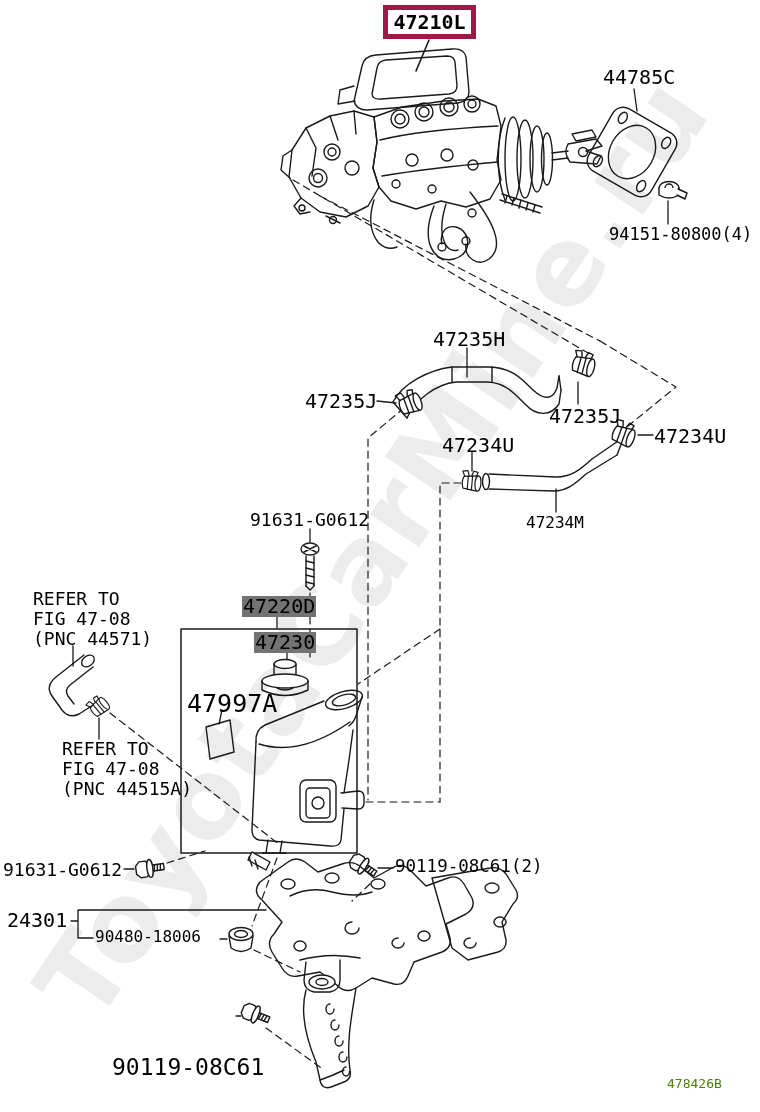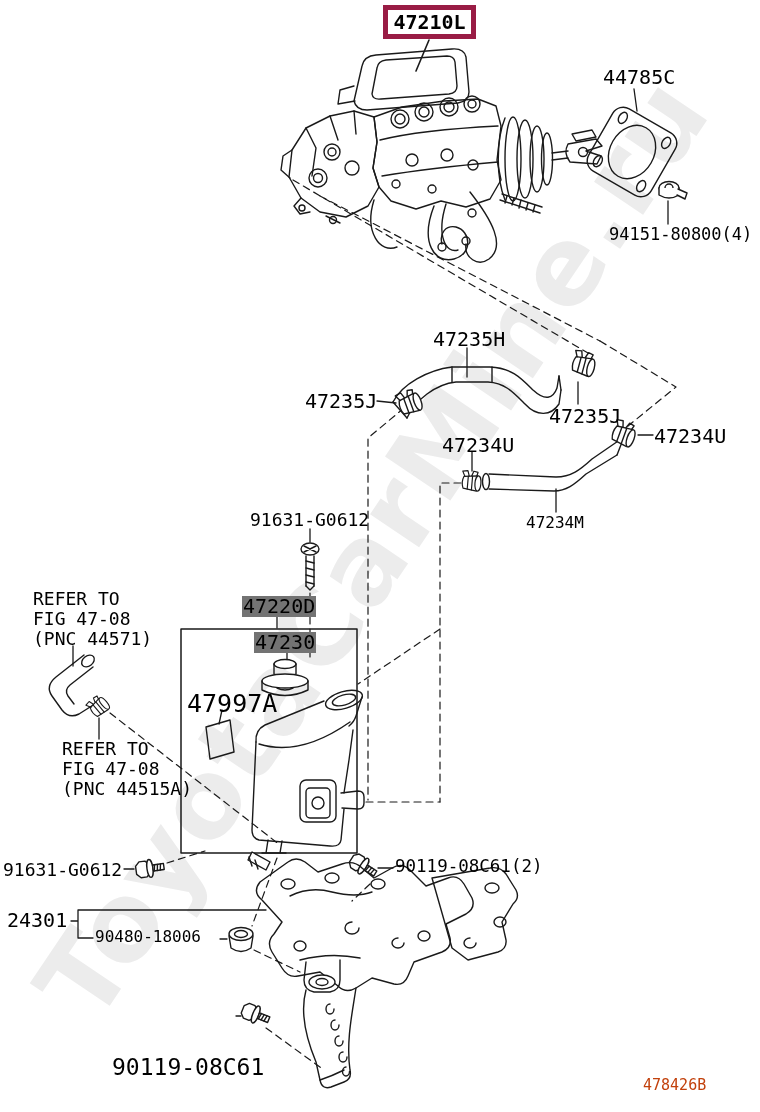--- a/index.html
+++ b/index.html
@@ -9,21 +9,21 @@
        text-align:center;font-family:"DejaVu Sans",sans-serif;font-weight:bold;
        font-size:108px;letter-spacing:2px;white-space:nowrap;
        transform:rotate(-56deg);color:#ececec;user-select:none;}
   svg#art{position:absolute;left:0;top:0;z-index:1;}
   .lbl{position:absolute;z-index:2;font-weight:normal;color:#000;line-height:1.04;white-space:nowrap;}
   .lbl.bg{background:#737373;padding:0 1px;}
   .note{position:absolute;z-index:2;font-weight:normal;color:#000;font-size:18px;line-height:1.12;white-space:nowrap;}
   #hl-box{position:absolute;z-index:3;left:383px;top:5px;width:83px;height:24px;
        border:5px solid #991c45;background:#fff;display:flex;align-items:center;justify-content:center;
        font-weight:bold;font-size:20px;}
-  #code{position:absolute;z-index:2;left:643px;top:1076px;font-size:15px;font-weight:normal;color:#c2410c;}
+  #code{position:absolute;z-index:2;left:667px;top:1076px;font-size:13px;font-weight:normal;color:#4d7c0f;}
 </style>
 </head>
 <body>
 
 <div id="watermark" style="color: rgb(236, 236, 236);">ToyotaCarMine.ru</div>
 
 <svg id="art" width="760" height="1112" viewBox="0 0 760 1112">
 <defs>
   <g id="clampsym">
     <path d="M-10,-7 Q-13,0 -10,7 L6,9 Q10,0 6,-9 Z" fill="#fff"></path>

